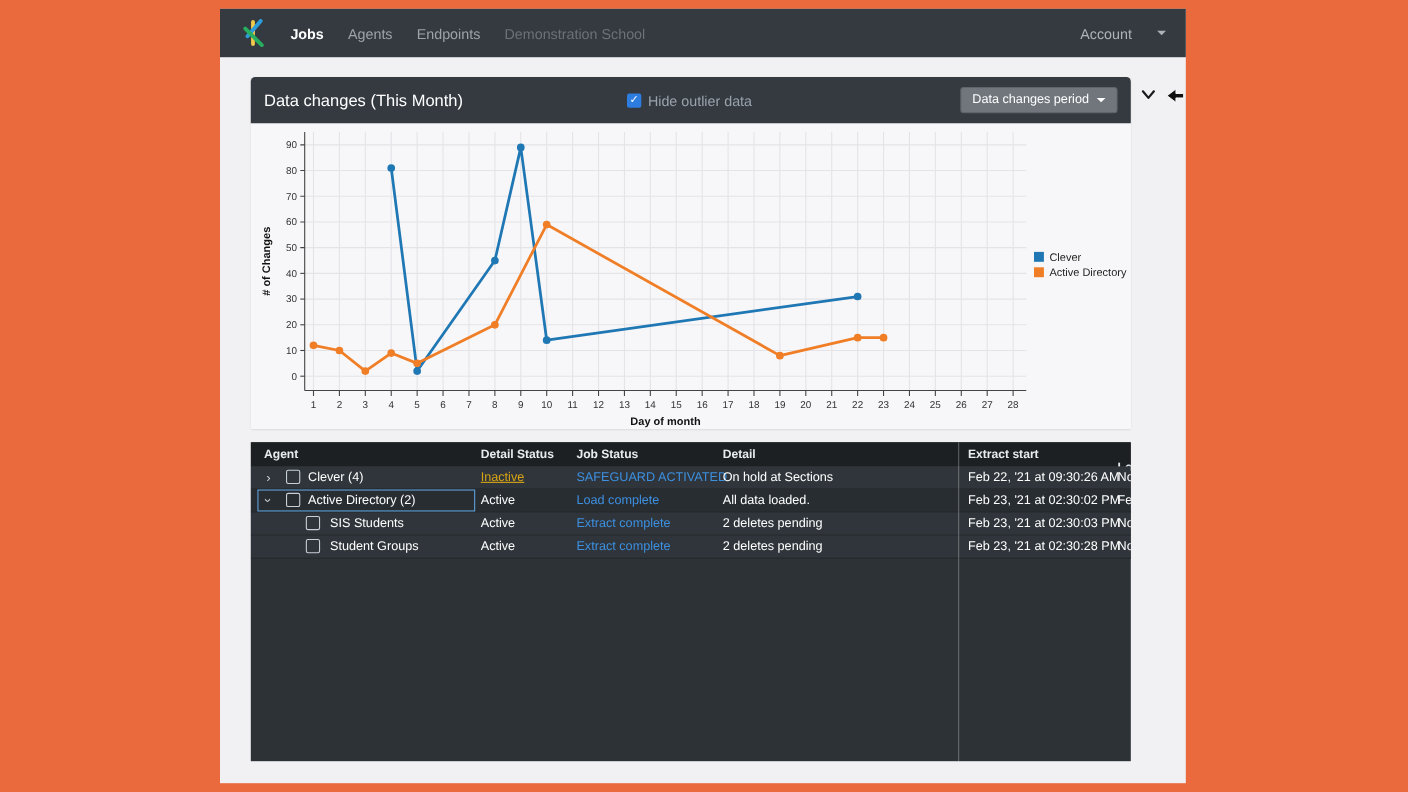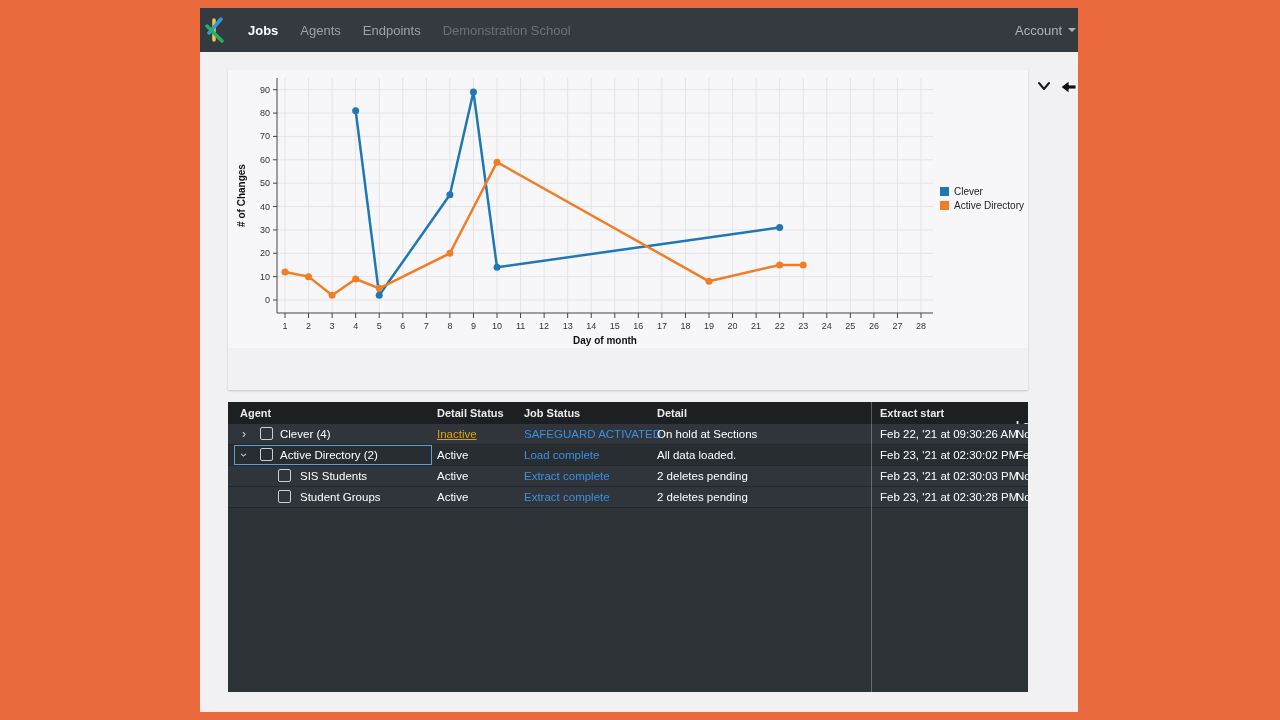--- a/index.html
+++ b/index.html
@@ -2,26 +2,26 @@
 <html><head>
 <meta charset="utf-8">
 <style>
   * { margin:0; padding:0; box-sizing:border-box; }
   html,body { width:1280px; height:720px; overflow:hidden; }
   body { background:#EA6A3D; font-family:"Liberation Sans", sans-serif; position:relative; }
 
   .window { position:absolute; left:200px; top:8px; width:878px; height:704px; background:#F1F1F4; }
 
   
-  .navbar { height:44px; background:#343A40; display:flex; align-items:center; padding:0 2px; }
+  .navbar { height:44px; background:#343A40; display:flex; align-items:center; padding:0 18px; }
   .brand { width:26px; height:26px; margin-right:20px; flex:0 0 auto; }
   .nav-item { font-size:13px; margin-right:22px; color:#9DA3A9; cursor:default; white-space:nowrap; }
   .nav-item.active { color:#FFFFFF; font-weight:bold; }
   .nav-item.muted { color:#6B7177; }
-  .account { margin-left:auto; color:#ADB3B9; font-size:13px; display:flex; align-items:center; gap:6px; }
+  .account { margin-left:auto; color:#ADB3B9; font-size:13px; display:flex; align-items:center; gap:23px; }
   .caret { width:0; height:0; border-left:4px solid transparent; border-right:4px solid transparent; border-top:4px solid currentColor; display:inline-block; }
 
   
   .panel { position:absolute; left:28px; width:800px; }
   .chart-panel { top:62px; height:320px; box-shadow:0 1px 2px rgba(0,0,0,.18); }
   .chart-header { height:42px; background:#343A40; border-radius:4px 4px 0 0; display:flex; align-items:center; padding:0 12px; position:relative; }
   .chart-title { color:#FFFFFF; font-size:15px; }
   .outlier-group { position:absolute; left:342px; display:flex; align-items:center; gap:6px; }
   .checkbox { width:13px; height:13px; background:#2D7DE1; border-radius:2px; color:#fff; font-size:10px; line-height:13px; text-align:center; }
   .outlier-label { color:#9AA2AC; font-size:13px; }
@@ -60,20 +60,31 @@
     <span class="nav-item">Agents</span>
     <span class="nav-item">Endpoints</span>
     <span class="nav-item muted">Demonstration School</span>
     <span class="account">
       <span>Account</span>
       <span class="caret"></span>
     </span>
   </div>
 
   <div class="panel chart-panel">
+    <div class="chart-header">
+      <span class="chart-title">Data changes (This Month)</span>
+      <span class="outlier-group">
+        <span class="checkbox">✓</span>
+        <span class="outlier-label">Hide outlier data</span>
+      </span>
+      <button class="period-btn">
+        <span>Data changes period</span>
+        <span class="caret"></span>
+      </button>
+    </div>
     <div class="chart-body">
       <svg id="chart-svg" width="800" height="278">
           <line x1="57" x2="57" y1="8" y2="243" stroke="#E4E4E8" stroke-width="1"></line>
           <line x1="80.55555555555556" x2="80.55555555555556" y1="8" y2="243" stroke="#E4E4E8" stroke-width="1"></line>
           <line x1="104.11111111111111" x2="104.11111111111111" y1="8" y2="243" stroke="#E4E4E8" stroke-width="1"></line>
           <line x1="127.66666666666667" x2="127.66666666666667" y1="8" y2="243" stroke="#E4E4E8" stroke-width="1"></line>
           <line x1="151.22222222222223" x2="151.22222222222223" y1="8" y2="243" stroke="#E4E4E8" stroke-width="1"></line>
           <line x1="174.77777777777777" x2="174.77777777777777" y1="8" y2="243" stroke="#E4E4E8" stroke-width="1"></line>
           <line x1="198.33333333333334" x2="198.33333333333334" y1="8" y2="243" stroke="#E4E4E8" stroke-width="1"></line>
           <line x1="221.88888888888889" x2="221.88888888888889" y1="8" y2="243" stroke="#E4E4E8" stroke-width="1"></line>

